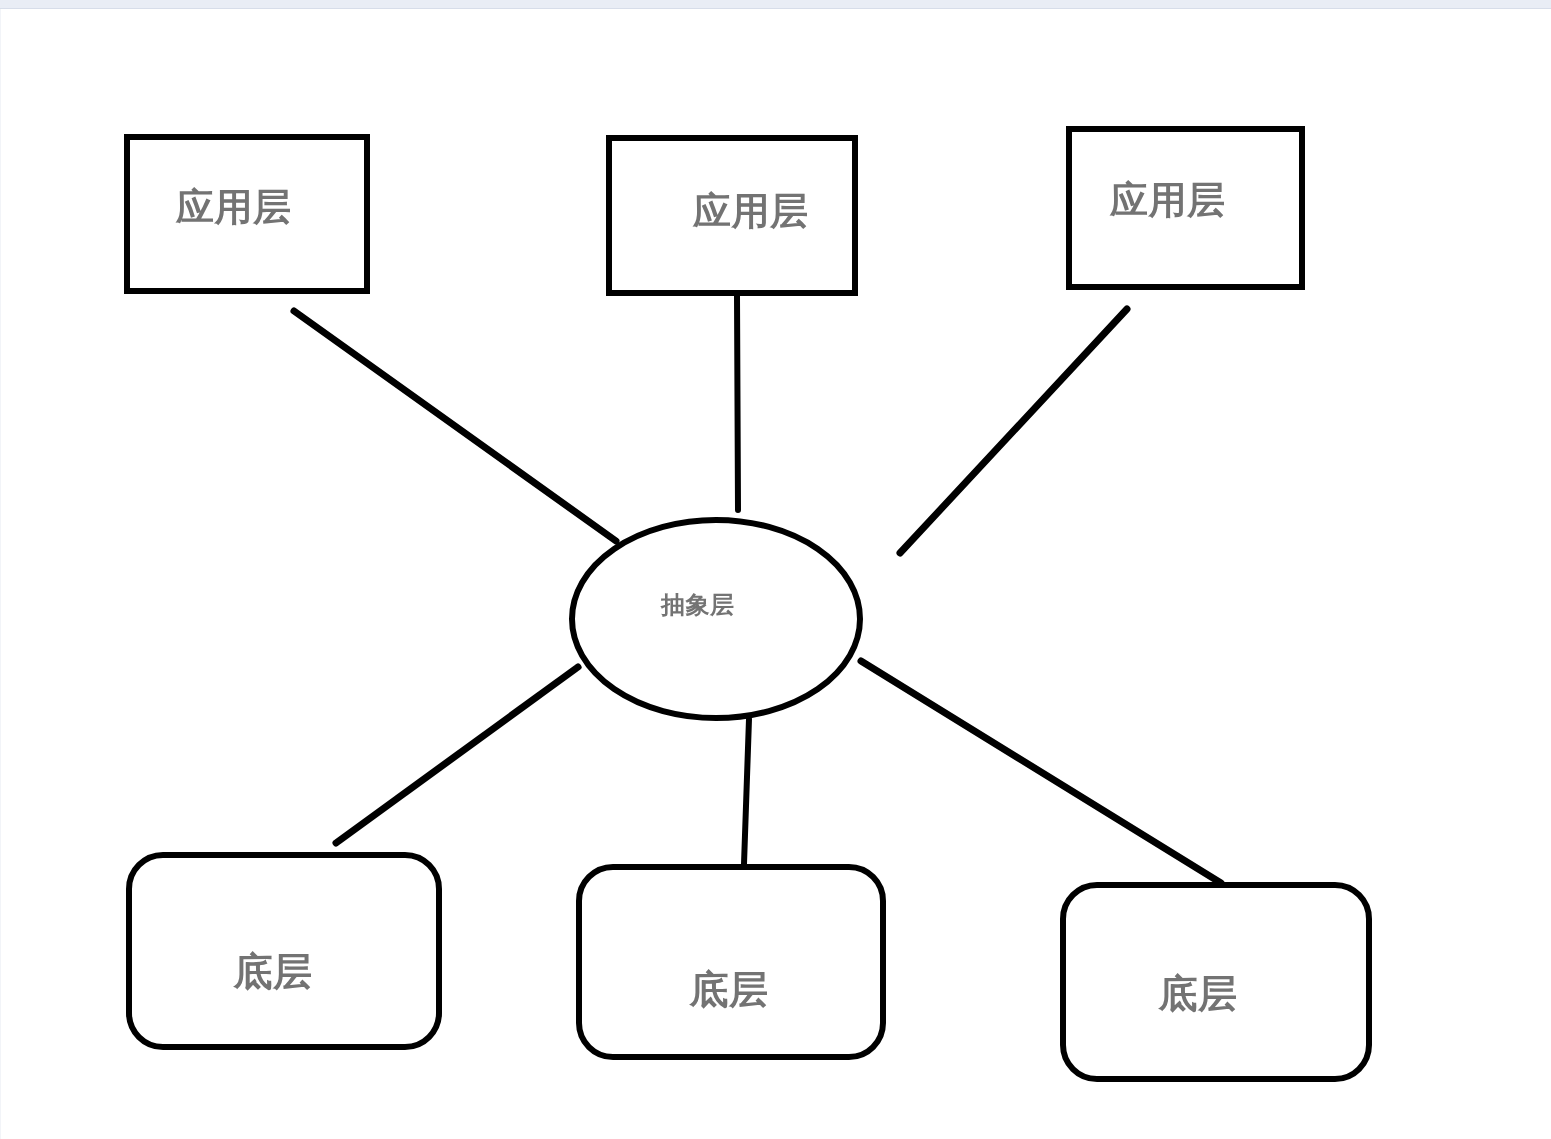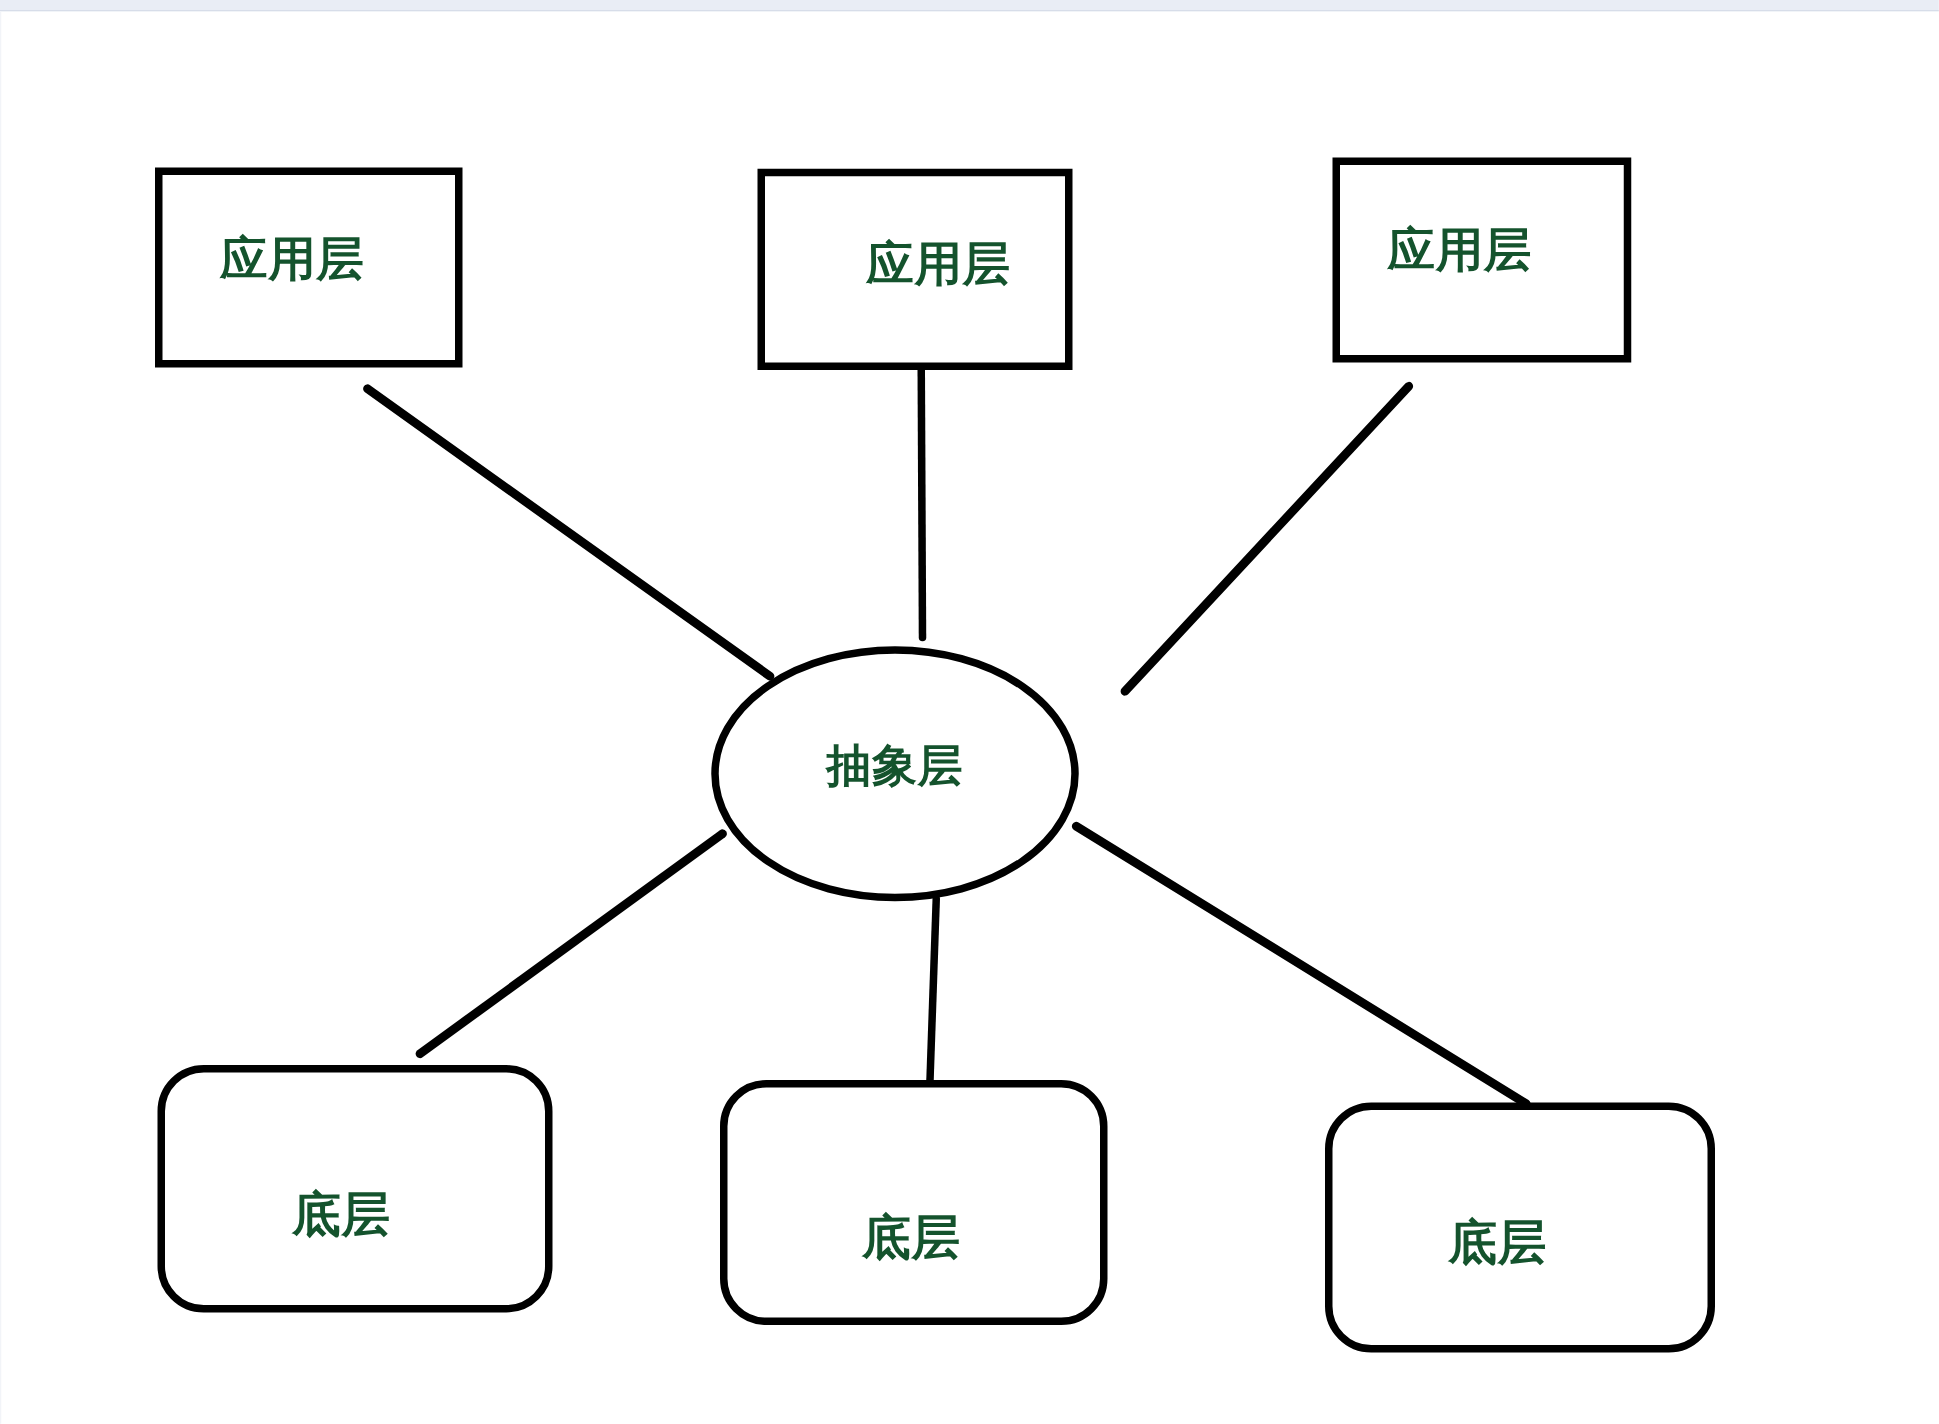--- a/index.html
+++ b/index.html
@@ -41,31 +41,31 @@
   #diagram-svg {
     position: absolute;
     left: 0;
     top: 0;
     width: 1551px;
     height: 1139px;
   }
   .node-label {
     position: absolute;
     font-weight: bold;
-    color: #14532d;
+    color: #737373;
     white-space: nowrap;
     letter-spacing: 0.5px;
     text-align: center;
     pointer-events: none;
   }
   .label-app {
     font-size: 38px;
   }
   .label-hub {
-    font-size: 36px;
+    font-size: 24px;
   }
   .label-base {
     font-size: 39px;
   }
 </style>
 </head>
 <body>
 
 <div id="canvas">
 

